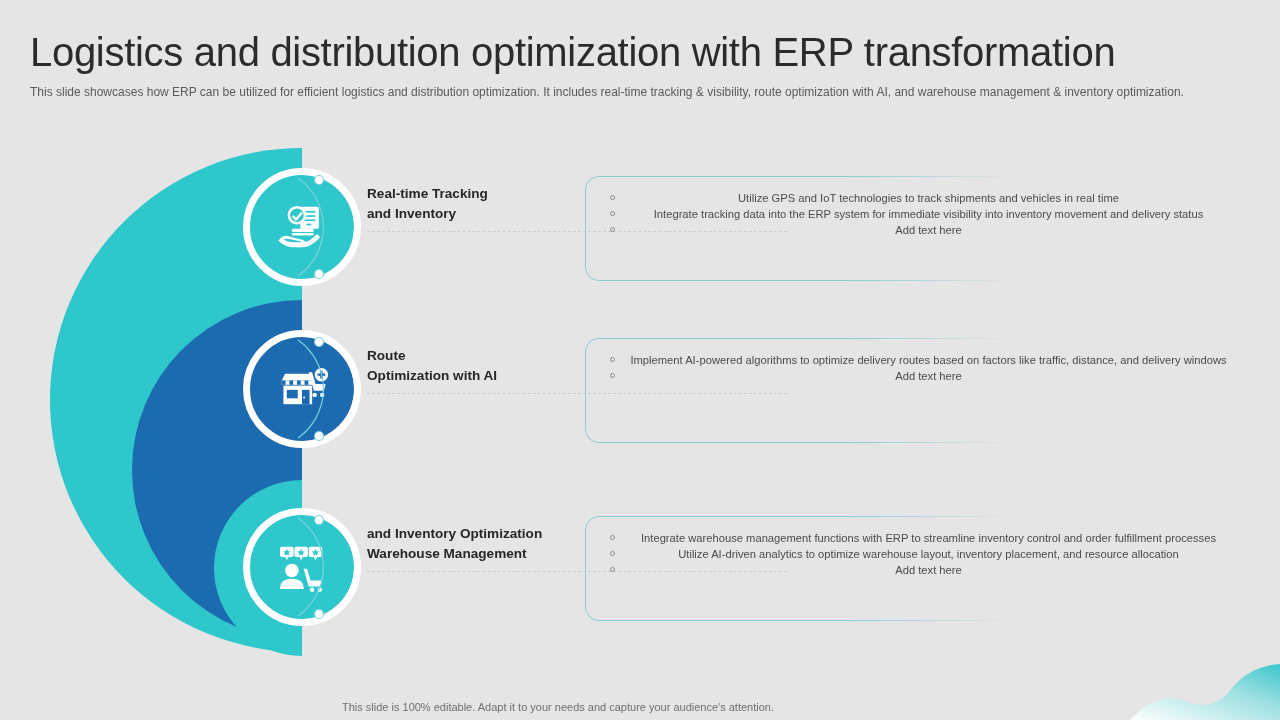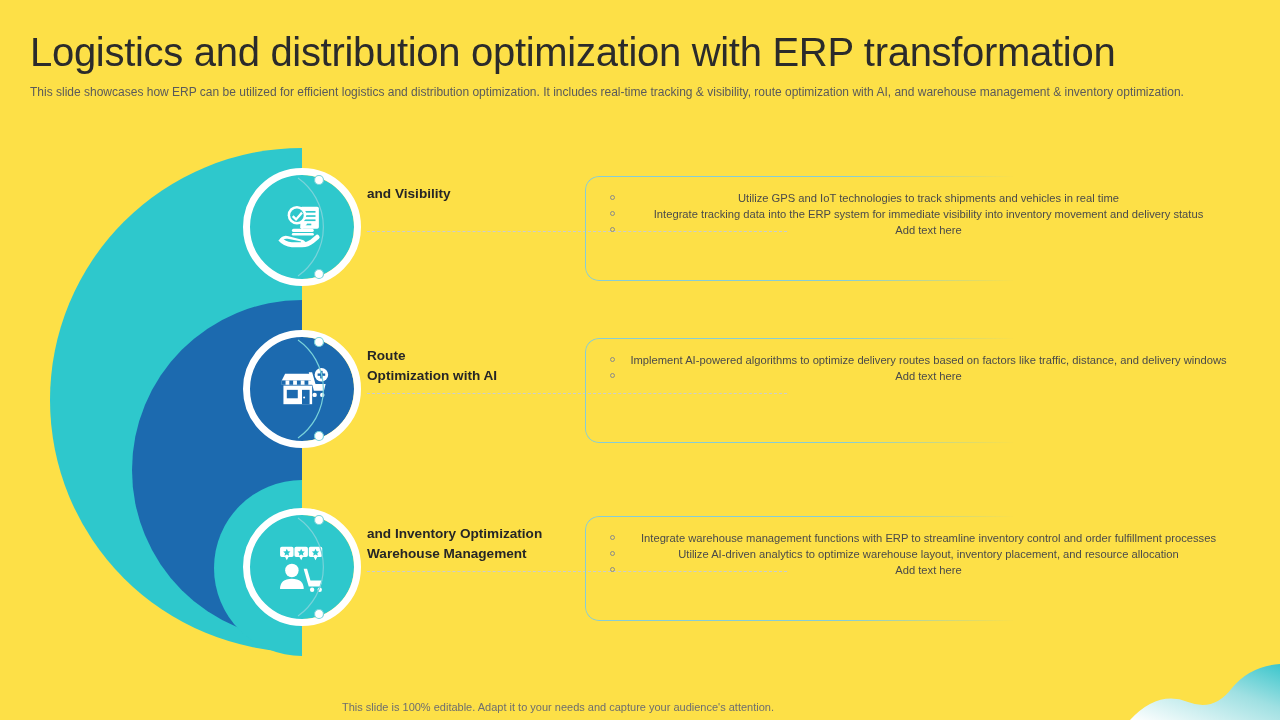--- a/index.html
+++ b/index.html
@@ -3,21 +3,21 @@
 <meta charset="utf-8">
 <style>
   html,body{margin:0;padding:0;}
   body{
     width:1280px;height:720px;
     background:#ffffff;
     font-family:"Liberation Sans", sans-serif;
     overflow:hidden;
     position:relative;
   }
-  .slide{position:relative;width:1280px;height:720px;background:#fde047;overflow:hidden;}
+  .slide{position:relative;width:1280px;height:720px;background:#e5e5e5;overflow:hidden;}
 
   
   .title{
     position:absolute;left:30px;top:28px;
     font-size:40px;line-height:48px;
     font-weight:400;color:#2b2b2b;
     letter-spacing:-0.3px;
     white-space:nowrap;
   }
   .subtitle{
@@ -144,21 +144,22 @@
           <path d="M4 48 q6 7 16 8 l12 0 q8 0 14 -5 l6 -5 q2 -2 0 -4 q-2 -2 -4 0 l-6 5 q-4 3 -10 3 l-12 0 q-8 -1 -12 -6 z"></path>
         </svg>
       </div>
     </div>
     <svg class="arc" viewBox="0 0 80 134" xmlns="http://www.w3.org/2000/svg">
       <path d="M8 18 A 60 60 0 0 1 8 116" fill="none" stroke="#79d3da" stroke-width="1.2"></path>
       <circle cx="29" cy="20" r="4.5" fill="#ffffff" stroke="#79d3da" stroke-width="1.2"></circle>
       <circle cx="29" cy="114" r="4.5" fill="#ffffff" stroke="#79d3da" stroke-width="1.2"></circle>
     </svg>
     <div class="head">
-      <div>and Visibility</div>
+      <div>Real-time Tracking</div>
+      <div>and Inventory</div>
     </div>
     <div class="dashline"></div>
     <div class="card"></div>
     <div class="bullets">
       <ul>
         <li>Utilize GPS and IoT technologies to track shipments and vehicles in real time</li>
         <li>Integrate tracking data into the ERP system for immediate visibility into inventory movement and delivery status</li>
         <li>Add text here</li>
       </ul>
     </div>

